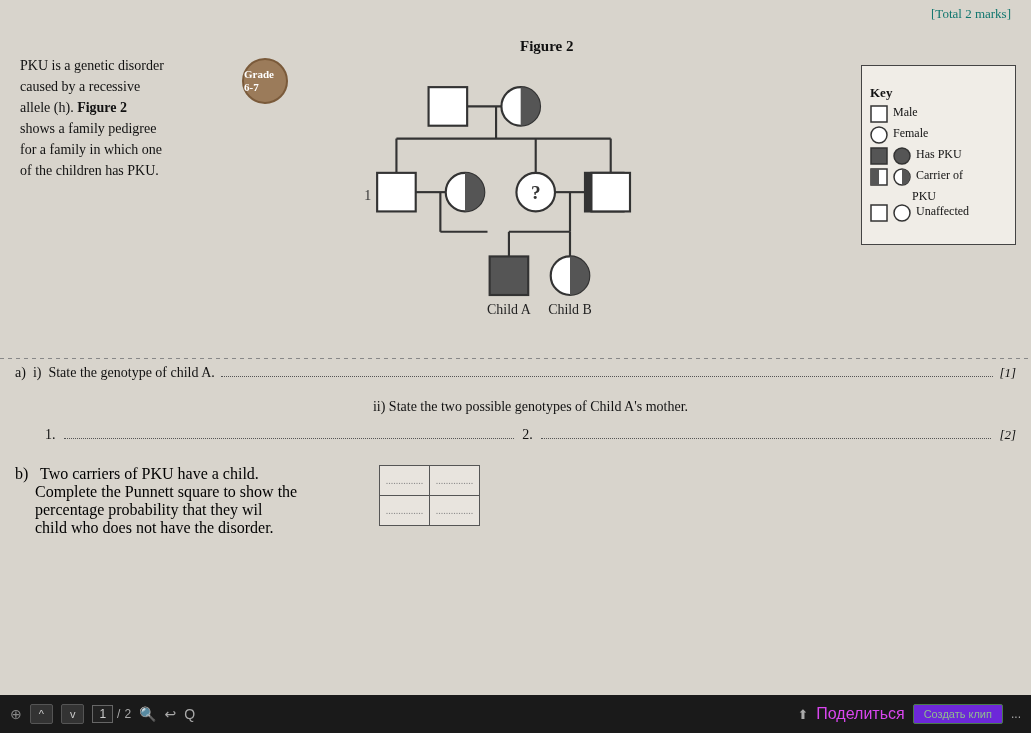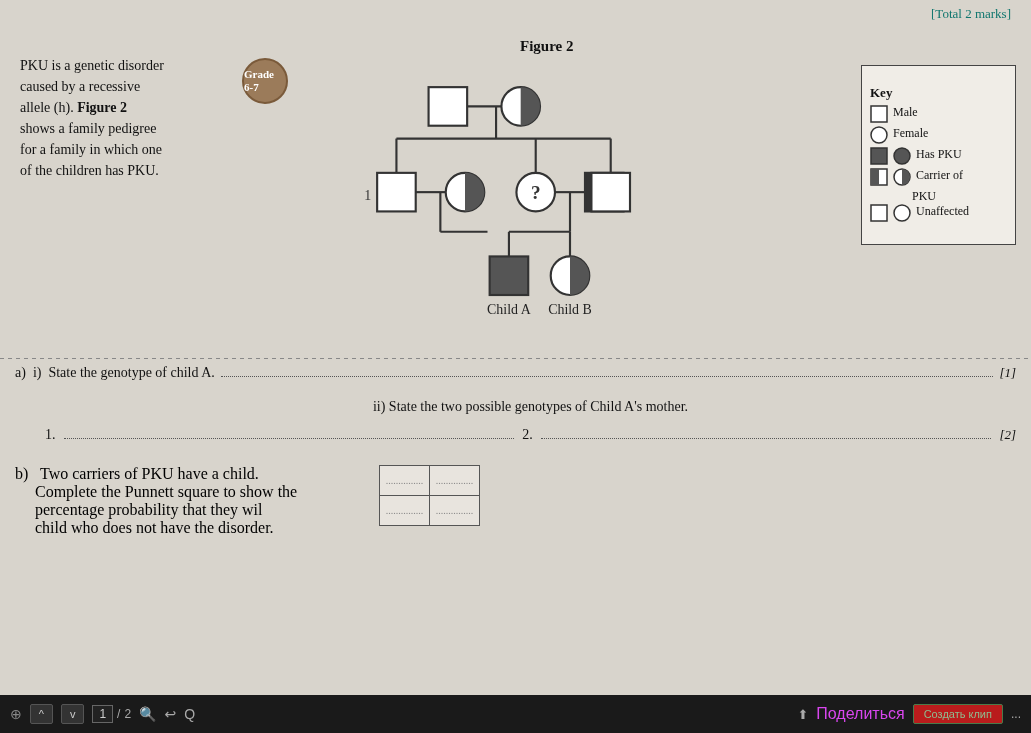--- a/index.html
+++ b/index.html
@@ -203,21 +203,21 @@
       align-items: center;
       gap: 4px;
     }
     .bottom-spacer { flex: 1; }
     .share-btn {
       color: #d946ef;
       font-size: 16px;
       cursor: pointer;
     }
     .create-btn {
-      background: #b91c1c;
+      background: #6d28d9;
       border: 1px solid #4a7a4a;
       color: #8fbc8f;
       padding: 3px 10px;
       font-size: 11px;
       cursor: pointer;
       border-radius: 2px;
     }
     .page-num-box {
       border: 1px solid #666;
       background: #222;

